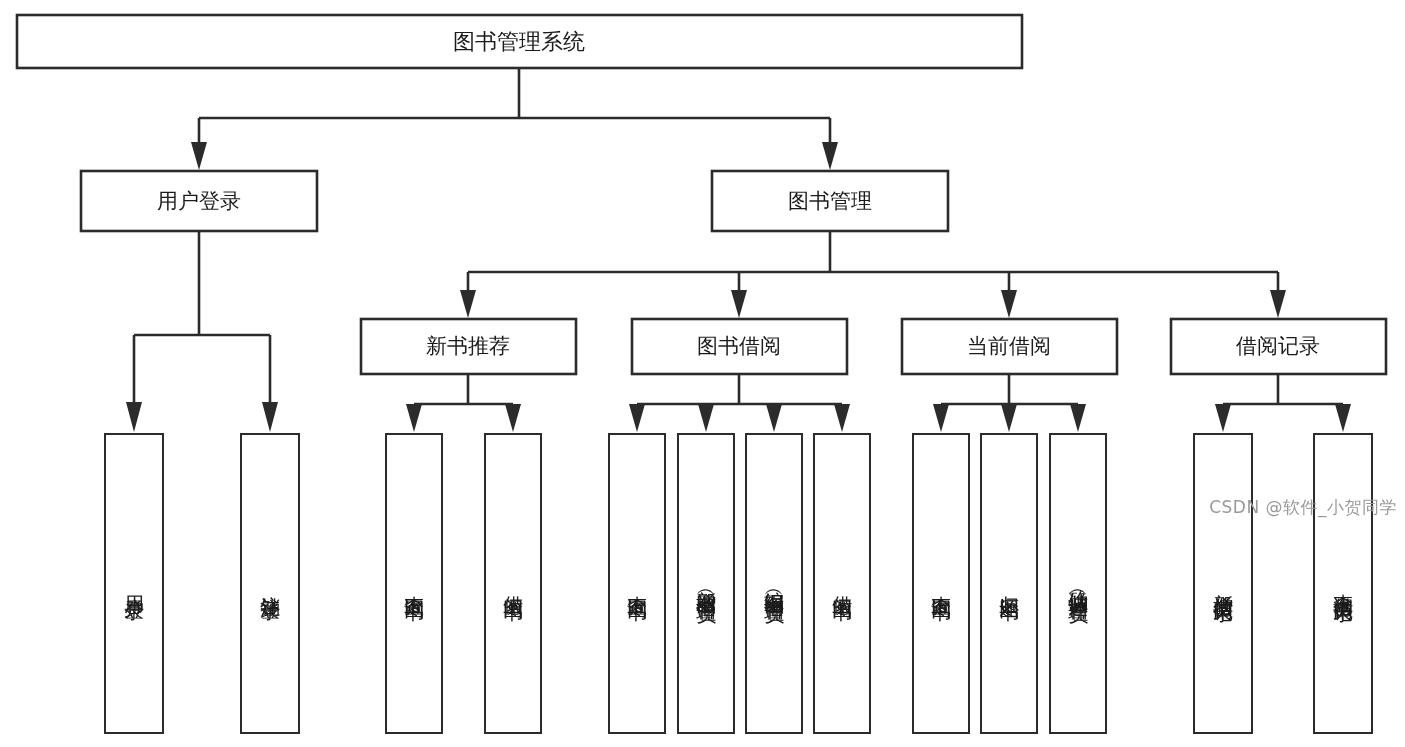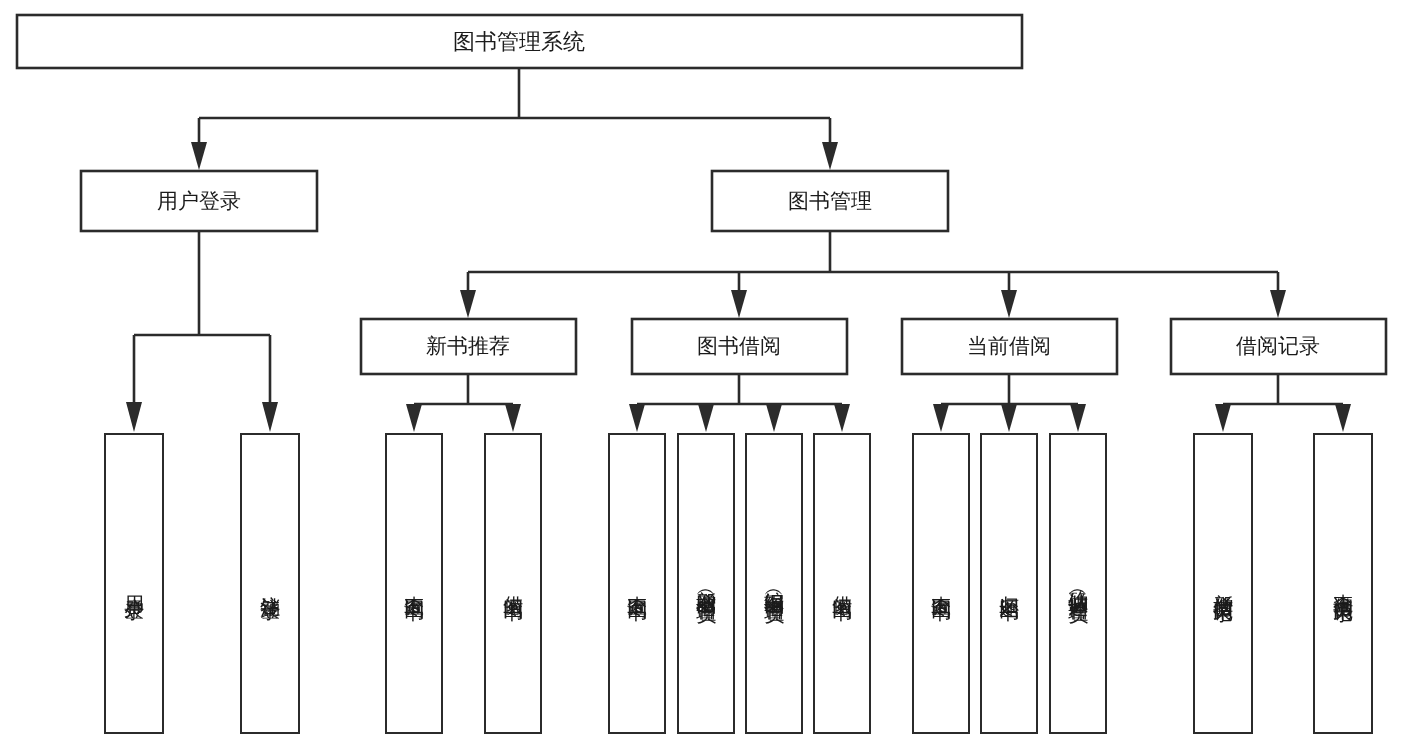--- a/index.html
+++ b/index.html
@@ -233,14 +233,15 @@
     <span class="vert-text">确认归还（管理员）</span>
   </div>
 
   <div class="vert-box" style="left:1193px; top:433px; width:60px; height:301px;">
     <span class="vert-text">新增借阅记录</span>
   </div>
   <div class="vert-box" style="left:1313px; top:433px; width:60px; height:301px;">
     <span class="vert-text">查询借阅记录</span>
   </div>
 
+  <div class="watermark">CSDN @软件_小贺同学</div>
 
 </div>
 
 </body></html>

